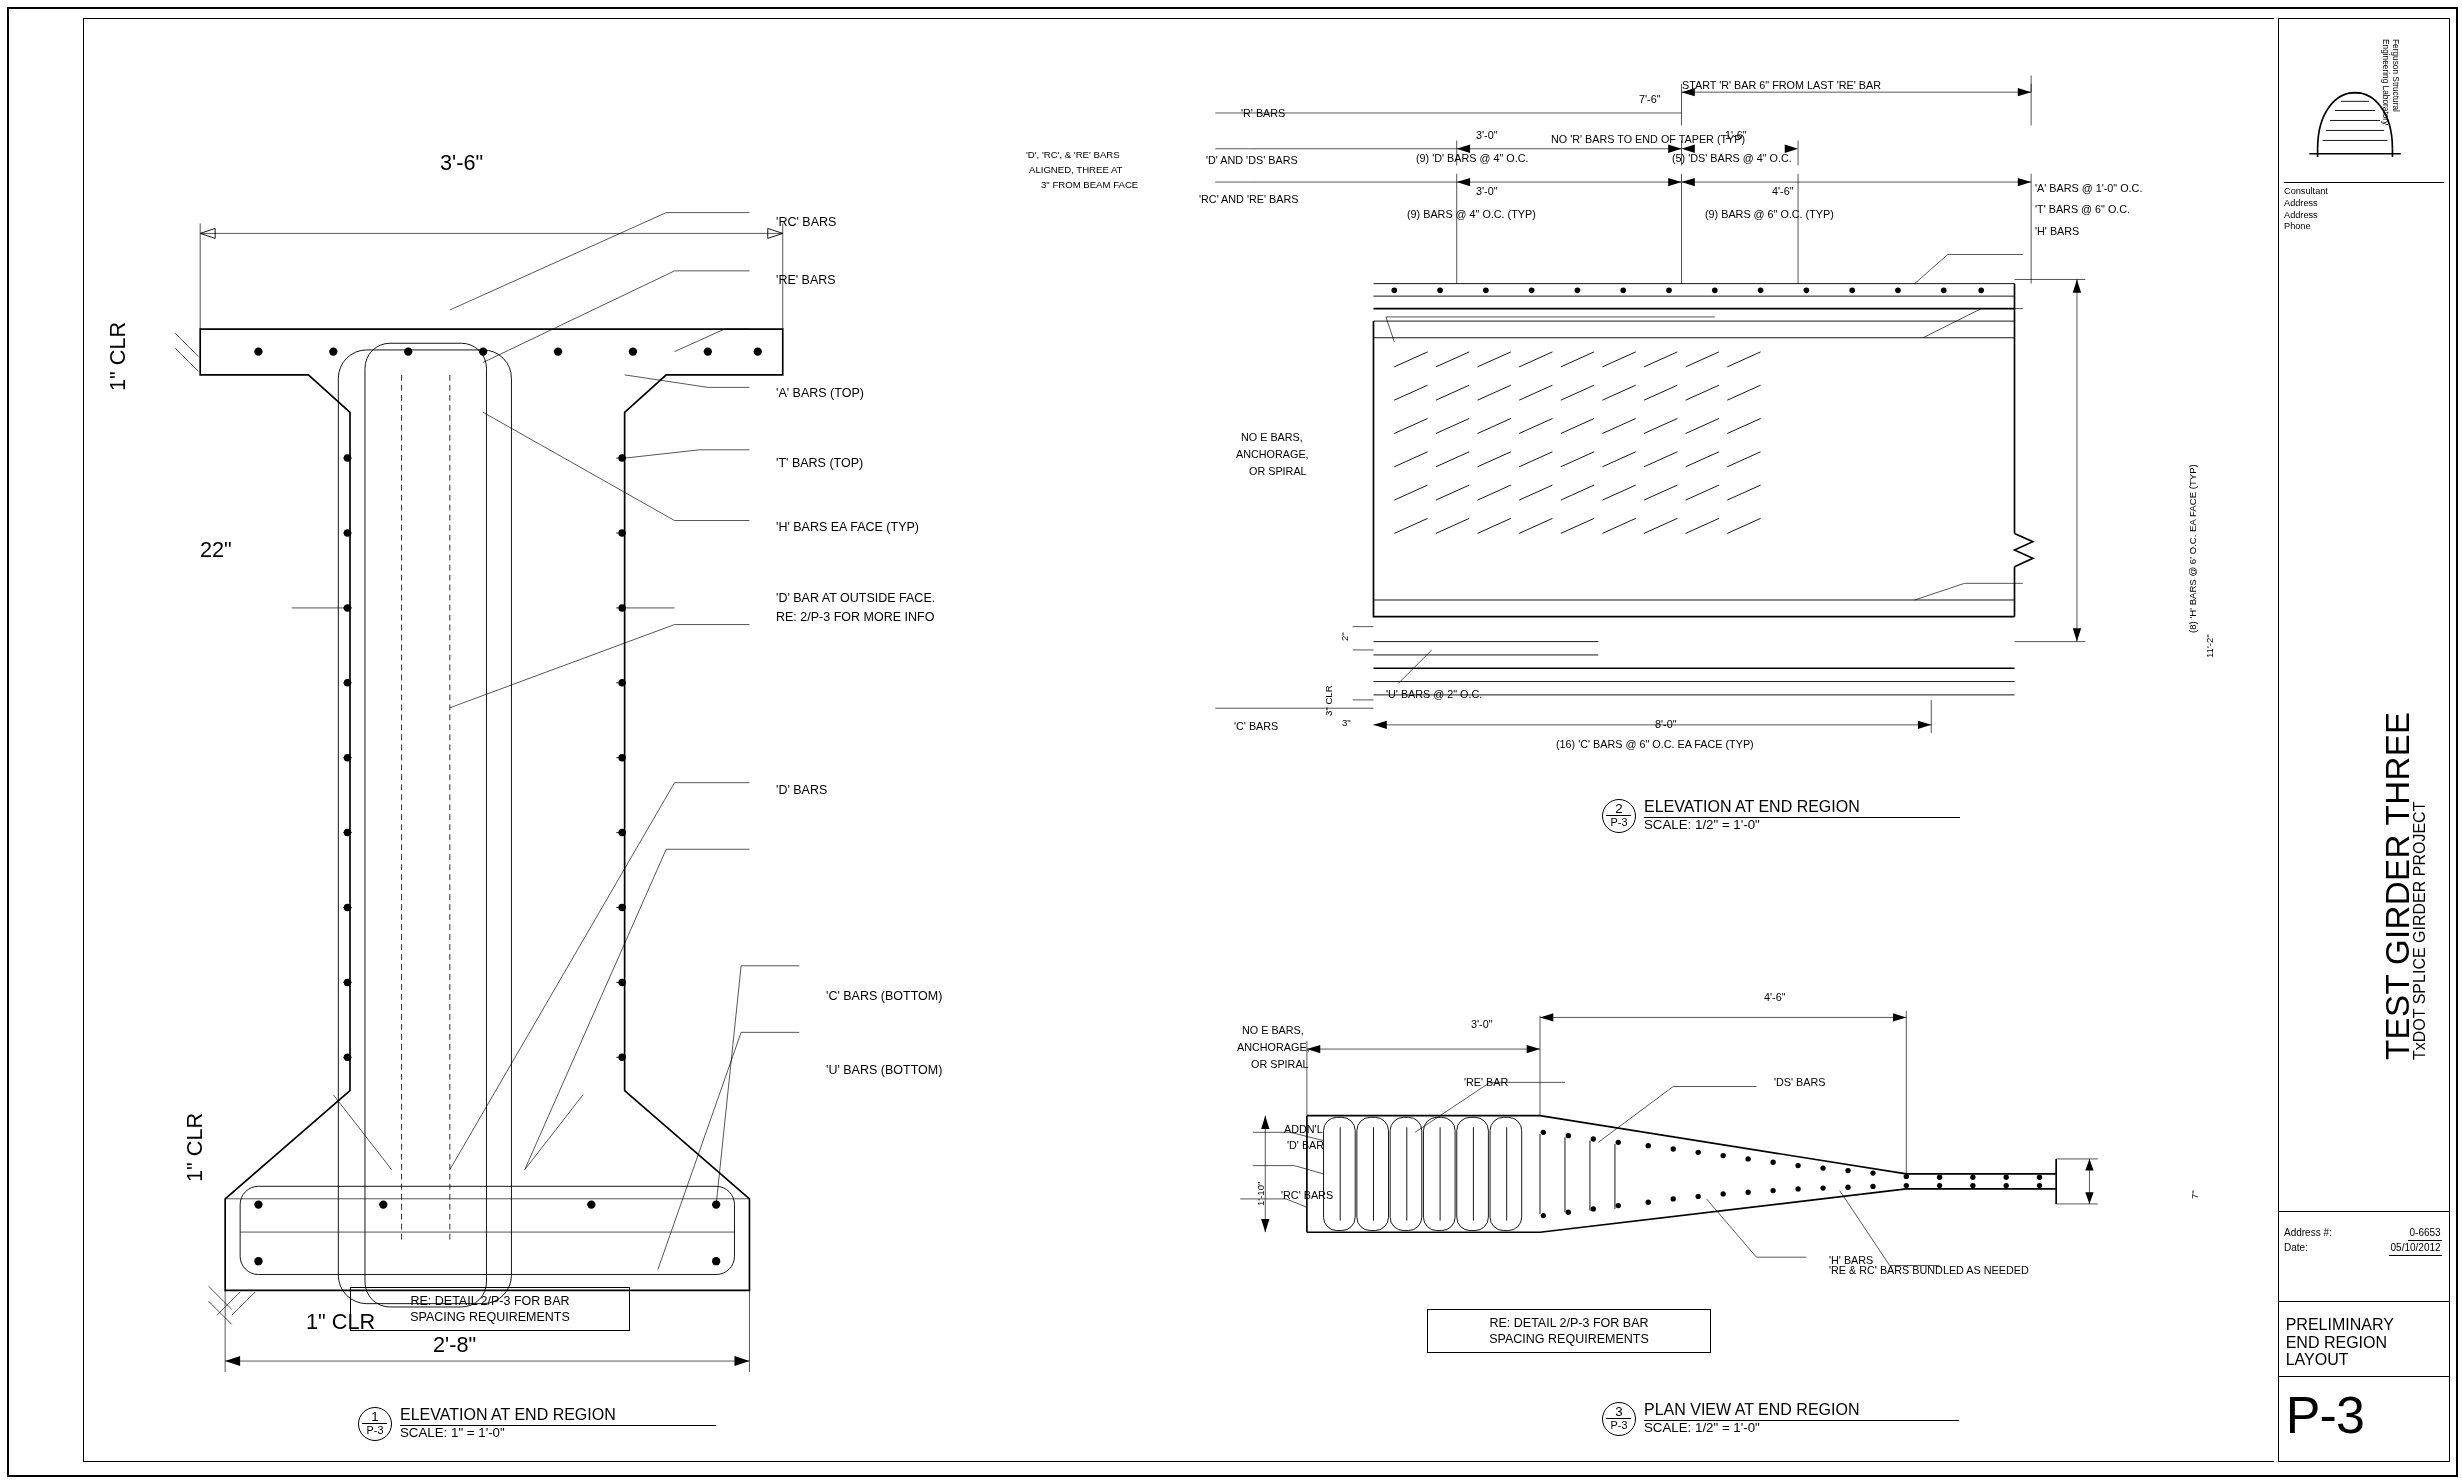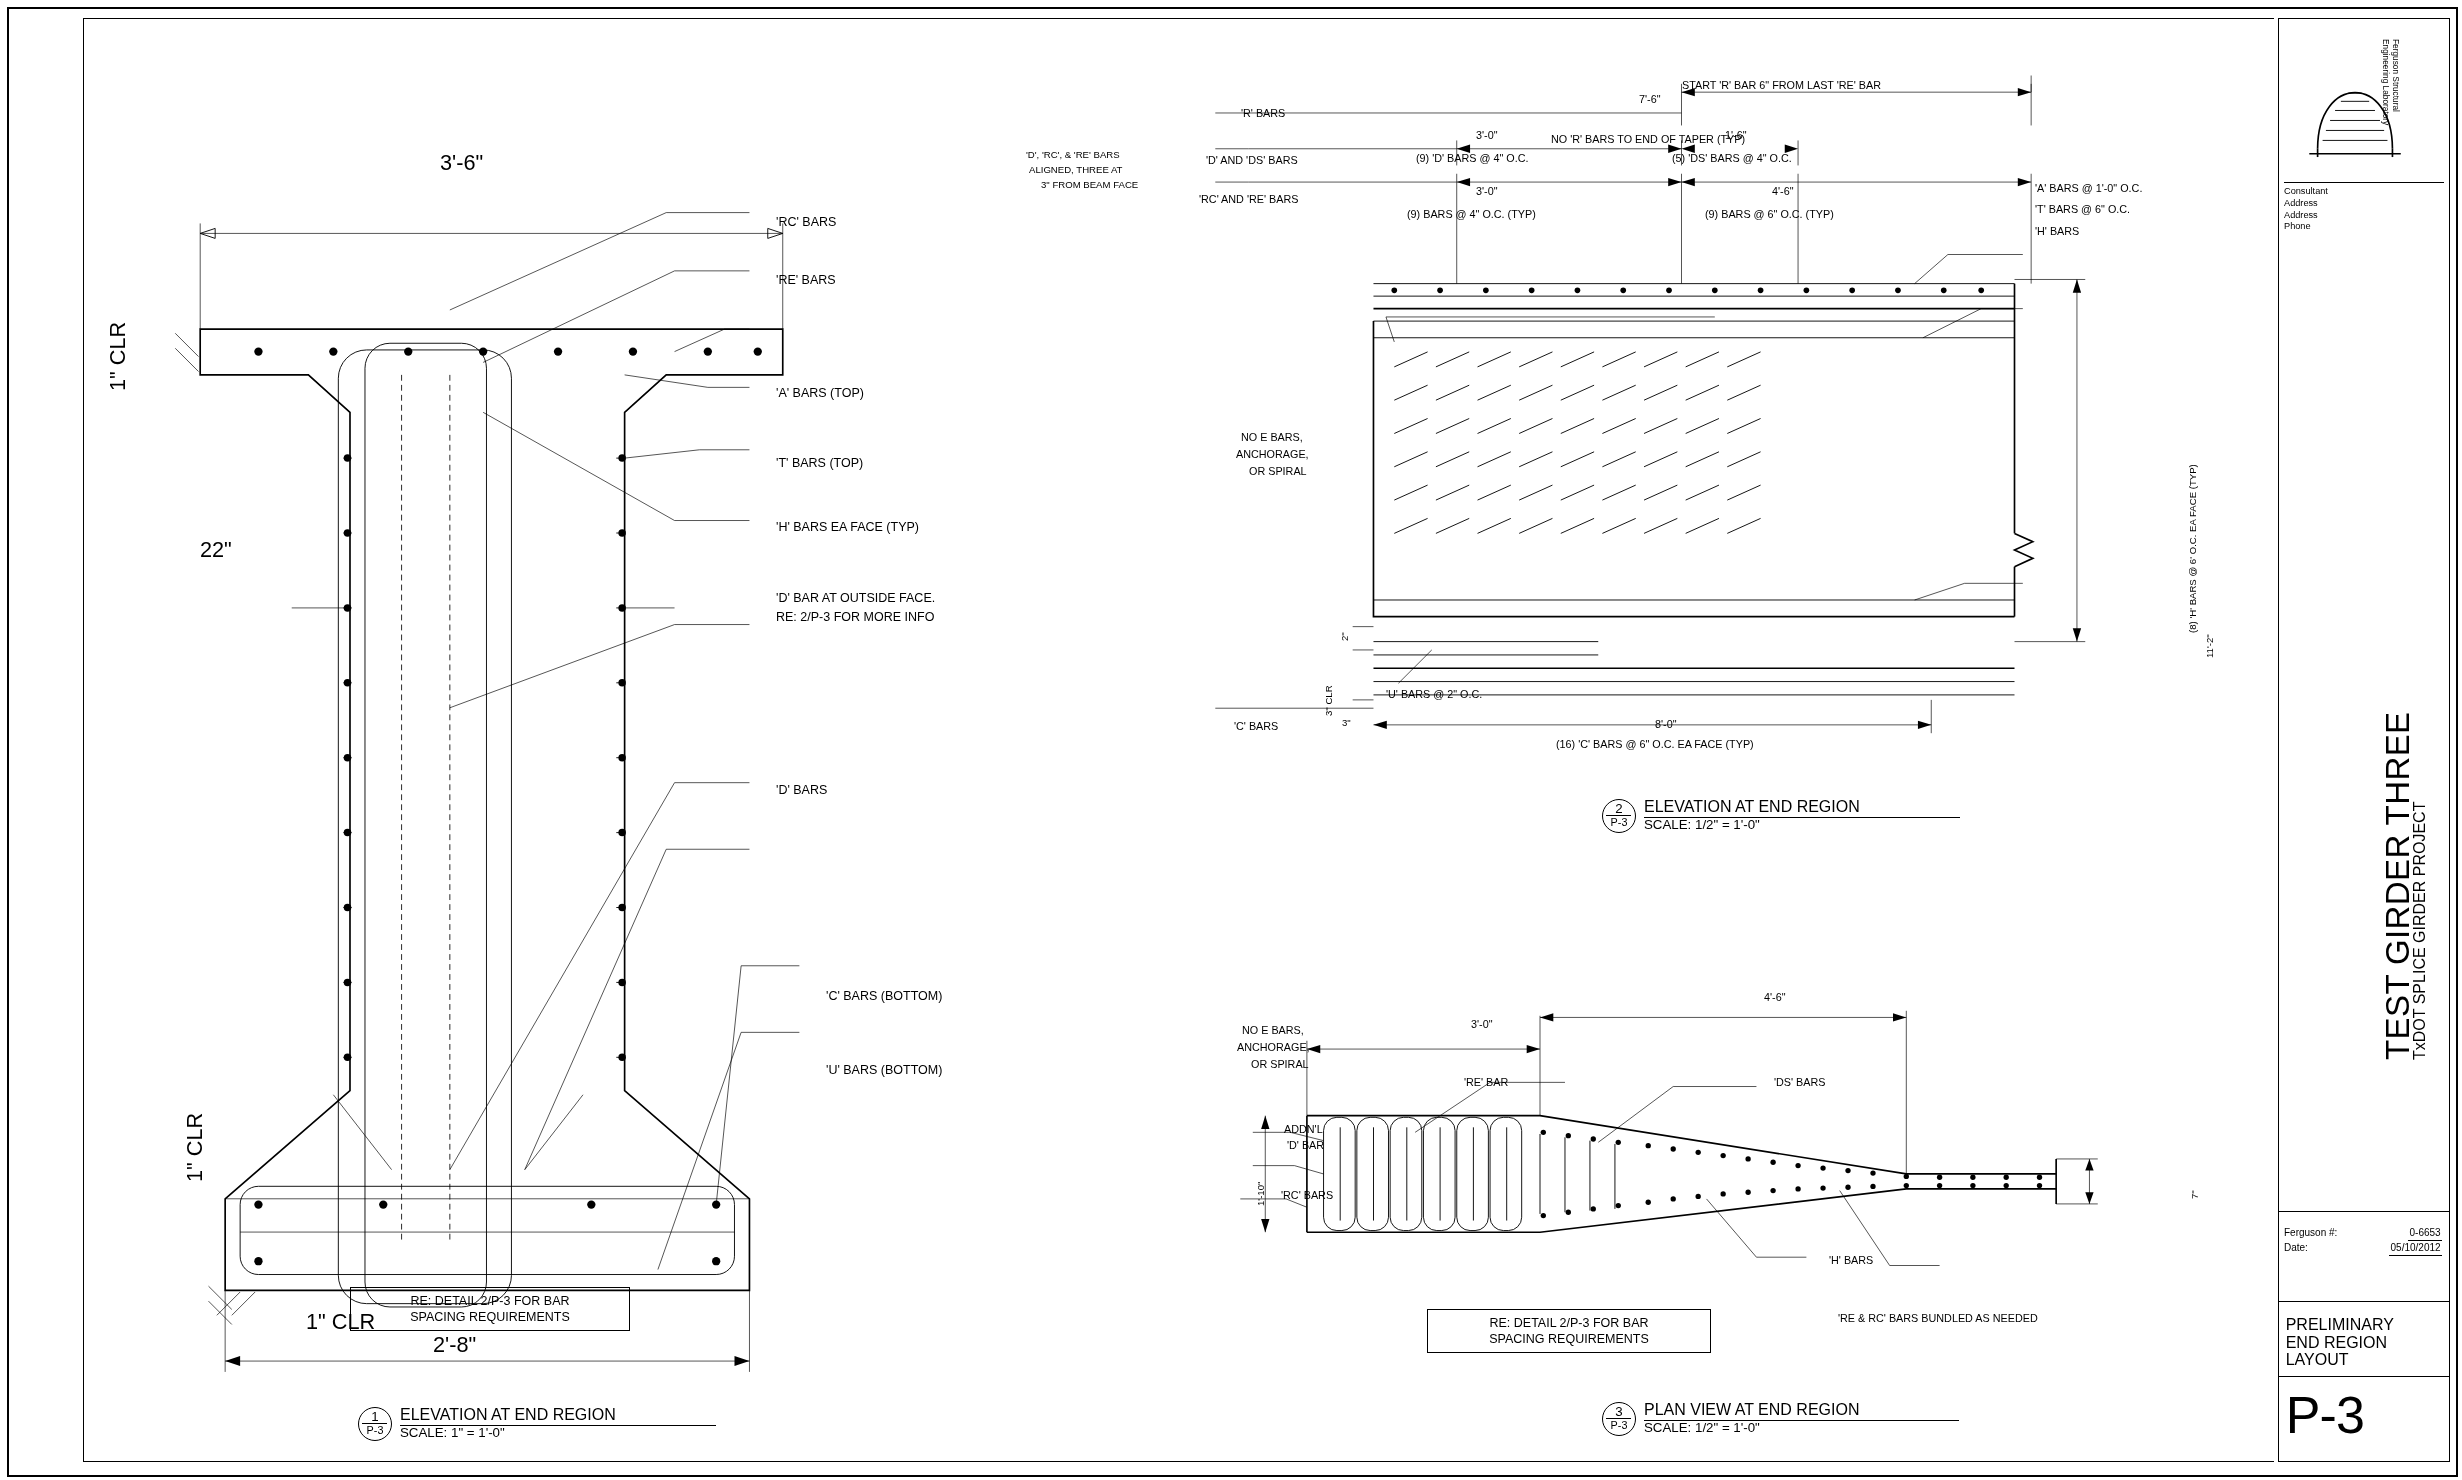--- a/index.html
+++ b/index.html
@@ -552,21 +552,21 @@
     <div class="t9" style="left:1242px;top:1024px;">NO E BARS,</div>
     <div class="t9" style="left:1237px;top:1041px;">ANCHORAGE,</div>
     <div class="t9" style="left:1251px;top:1058px;">OR SPIRAL</div>
 
     <div class="t9" style="left:1464px;top:1076px;">'RE' BAR</div>
     <div class="t9" style="left:1774px;top:1076px;">'DS' BARS</div>
     <div class="t9" style="left:1284px;top:1123px;">ADDN'L</div>
     <div class="t9" style="left:1287px;top:1139px;">'D' BAR</div>
     <div class="t9" style="left:1281px;top:1189px;">'RC' BARS</div>
     <div class="t9" style="left:1829px;top:1254px;">'H' BARS</div>
-    <div class="t9" style="left:1829px;top:1312px;margin-left:9px;">'RE &amp; RC' BARS BUNDLED AS NEEDED</div>
+    <div class="t9" style="left:1829px;top:1264px;">'RE &amp; RC' BARS BUNDLED AS NEEDED</div>
 
     <div class="t9" style="left:1471px;top:1018px;">3'-0"</div>
     <div class="t9" style="left:1764px;top:991px;">4'-6"</div>
     <div class="t8 rot90" style="left:1256px;top:1206px;">1'-10"</div>
     <div class="t8 rot90" style="left:2190px;top:1199px;">7"</div>
 
     <div class="boxnote" style="left:1427px;top:1309px;width:250px;">
       <div>RE: DETAIL 2/P-3 FOR BAR</div>
       <div>SPACING REQUIREMENTS</div>
     </div>
@@ -610,21 +610,21 @@
       <div>Address</div>
       <div>Phone</div>
     </div>
 
     <div class="tb-vtitle">TEST GIRDER THREE</div>
     <div class="tb-vsub">TxDOT SPLICE GIRDER PROJECT</div>
 
     <div class="tb-div" style="top:1192px;"></div>
     <div class="tb-projinfo">
       <div class="row">
-        <span class="lbl">Ferguson #:</span>
+        <span class="lbl">Address #:</span>
         <span class="val">0-6653</span>
       </div>
       <div class="row">
         <span class="lbl">Date:</span>
         <span class="val">05/10/2012</span>
       </div>
     </div>
 
     <div class="tb-div" style="top:1282px;"></div>
     <div class="tb-sheetname">

